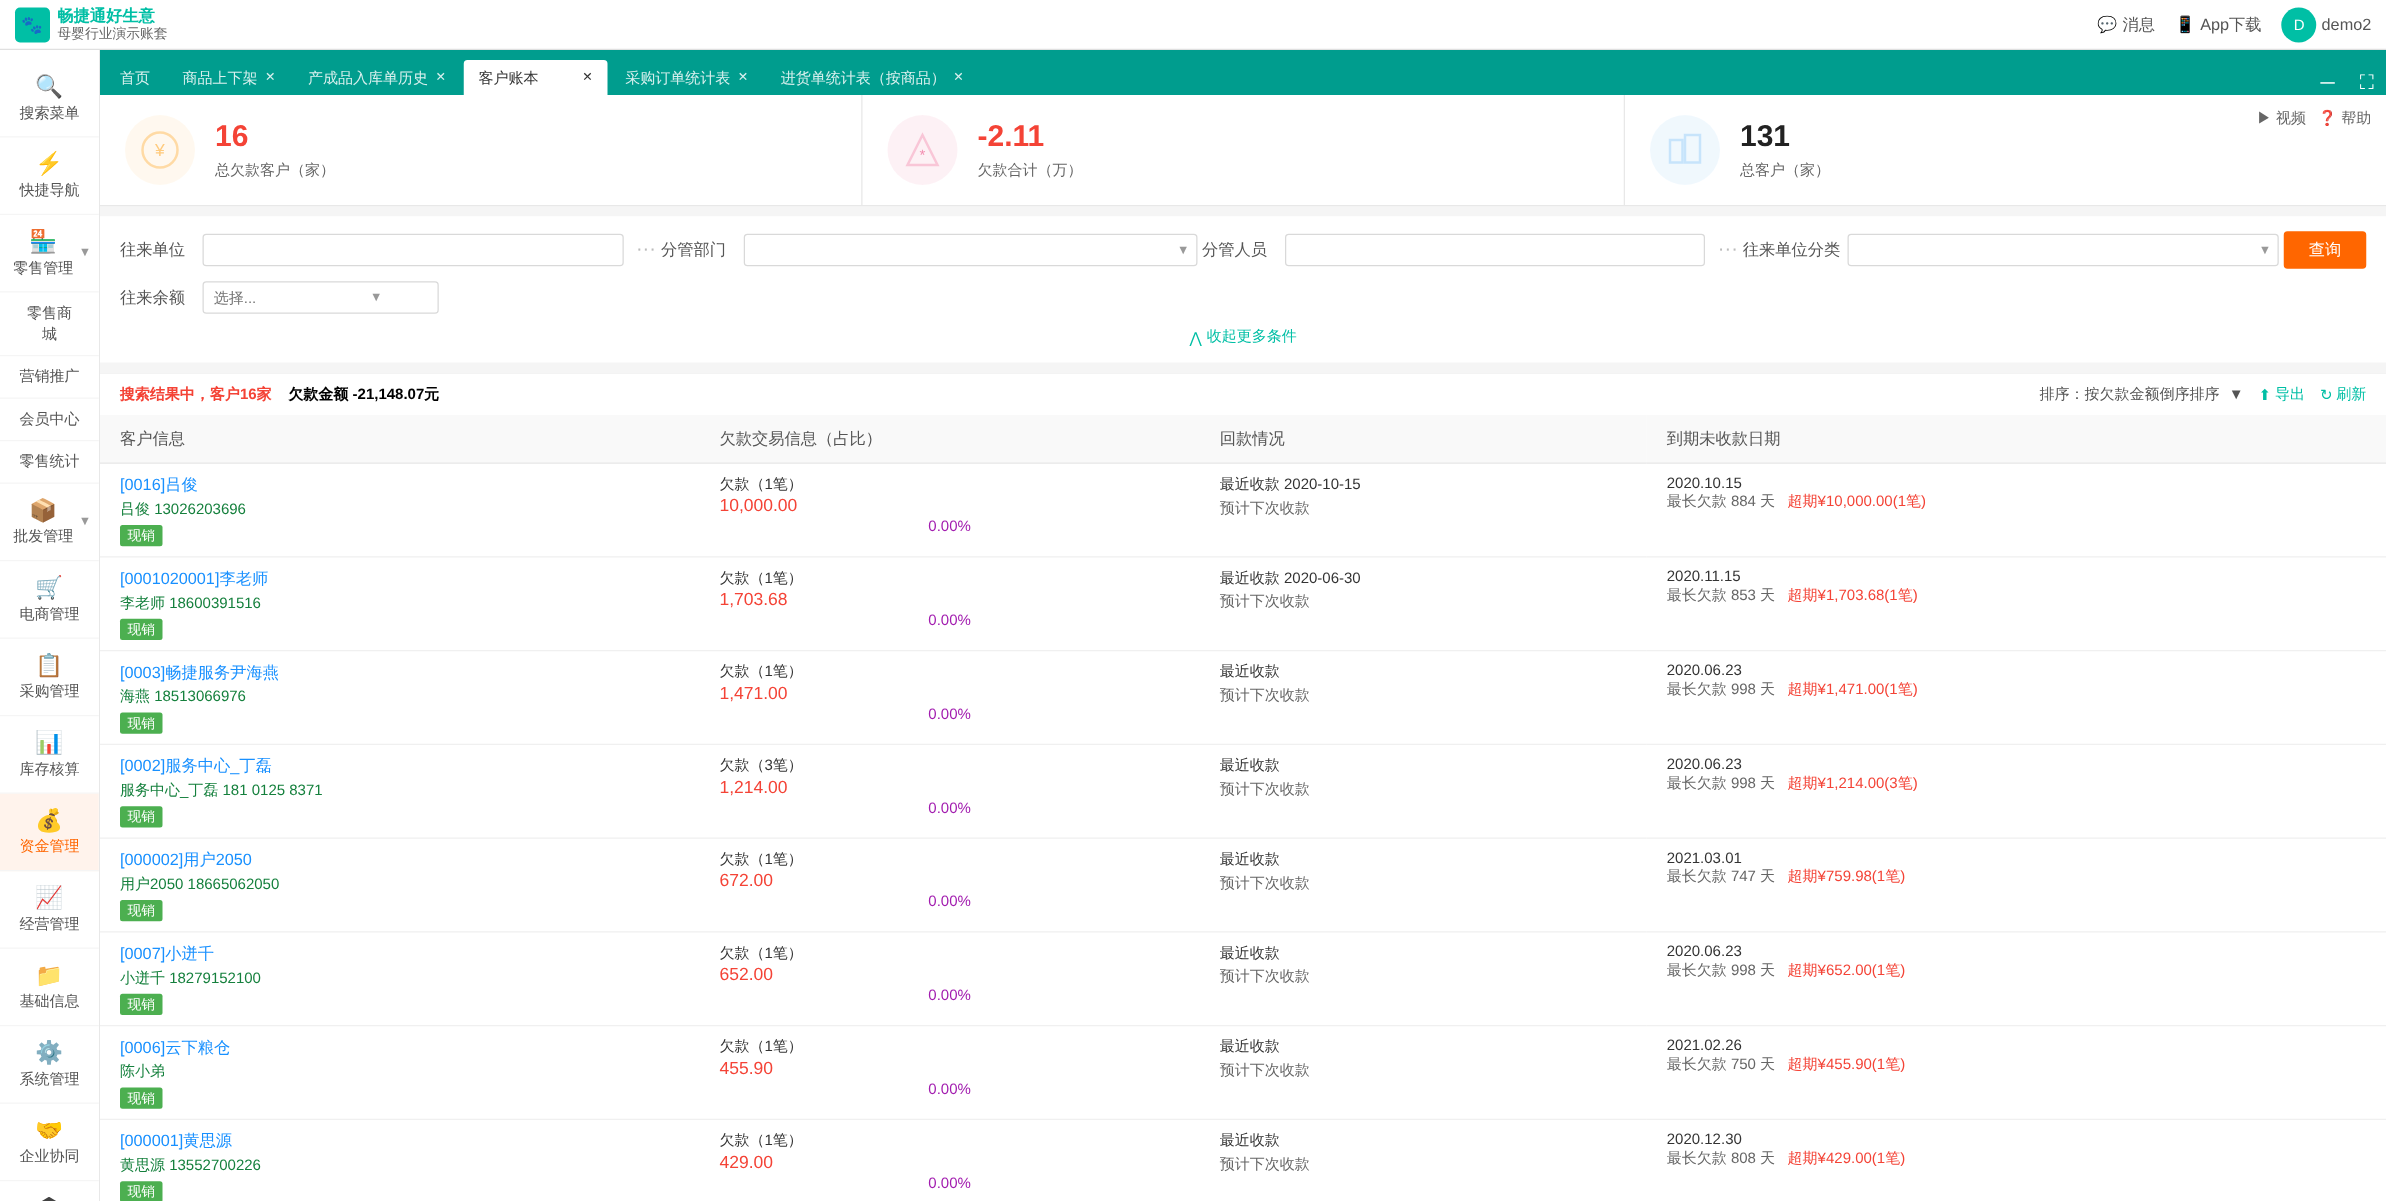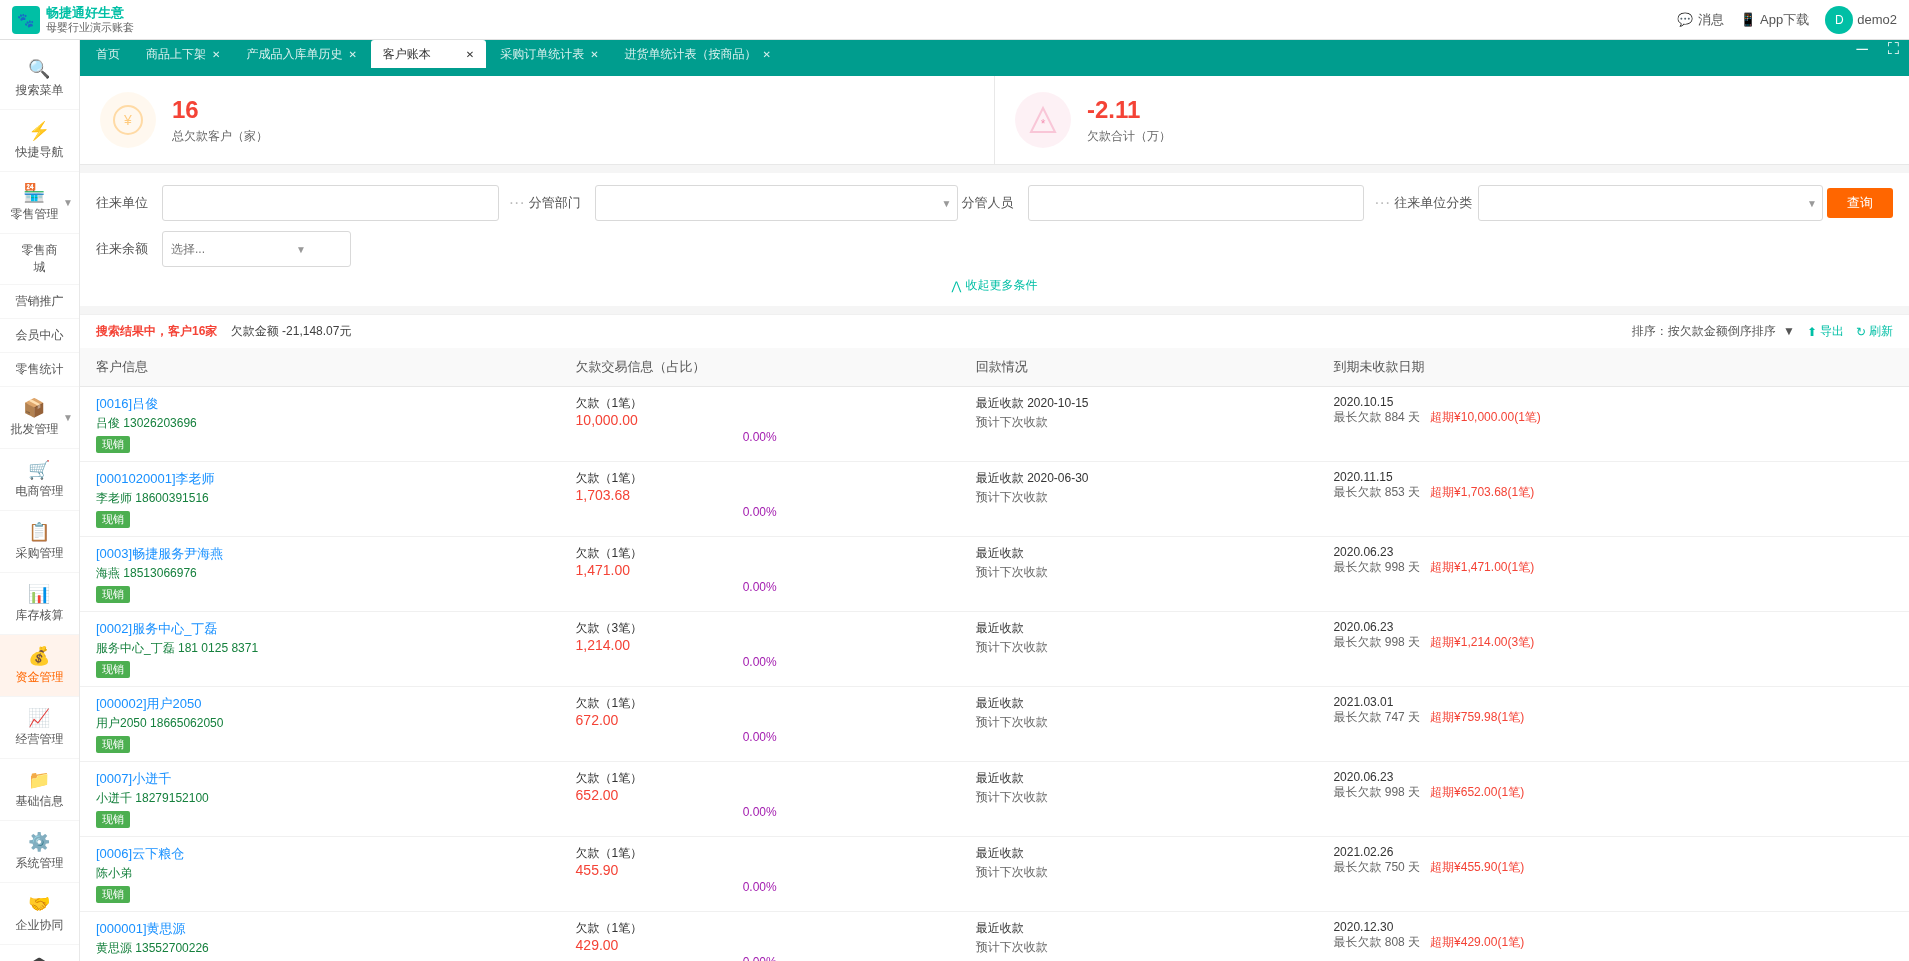--- a/index.html
+++ b/index.html
@@ -54,21 +54,21 @@
     .nav-arrow { color: #999; font-size: 10px; }
 
     
     .main { flex: 1; display: flex; flex-direction: column; overflow: hidden; }
 
     
     .tabs-bar {
       height: 36px;
       background: #009d8e;
       display: flex;
-      align-items: flex-start;
+      align-items: flex-end;
       padding: 0 4px;
       overflow-x: auto;
       flex-shrink: 0;
     }
     .tab-item {
       height: 28px;
       padding: 0 12px;
       border-radius: 3px 3px 0 0;
       display: flex;
       align-items: center;
@@ -122,21 +122,21 @@
     .filter-area {
       background: #fff;
       padding: 12px 16px;
       margin-bottom: 8px;
     }
     .filter-row { display: flex; align-items: center; gap: 4px; margin-bottom: 10px; flex-wrap: wrap; }
     .filter-field { display: flex; align-items: center; gap: 6px; flex: 1; min-width: 180px; }
     .filter-label { color: #555; font-size: 13px; white-space: nowrap; min-width: 60px; }
     .filter-input {
       flex: 1;
-      height: 36px;
+      height: 26px;
       border: 1px solid #d9d9d9;
       border-radius: 3px;
       padding: 0 8px;
       font-size: 12px;
       color: #333;
       background: #fff;
       outline: none;
     }
     .filter-input-dots { color: #bbb; font-size: 16px; margin-left: 4px; }
     .filter-select-wrapper { flex: 1; position: relative; display: flex; align-items: center; }
@@ -362,20 +362,42 @@
             <svg width="32" height="32" viewBox="0 0 32 32">
                 <polygon points="16,4 28,28 4,28" fill="none" stroke="#f48fb1" stroke-width="2"></polygon>
                 <text x="16" y="24" text-anchor="middle" font-size="12" fill="#e91e63">*</text>
               </svg>
           </div>
           <div>
             <div class="stat-value red">-2.11</div>
             <div class="stat-label">欠款合计（万）</div>
           </div>
         </div>
+        <div class="stat-card">
+          <div class="stat-icon blue">
+            <svg width="32" height="32" viewBox="0 0 32 32">
+                <rect x="4" y="8" width="10" height="18" fill="none" stroke="#90caf9" stroke-width="2"></rect>
+                <rect x="16" y="4" width="12" height="22" fill="none" stroke="#90caf9" stroke-width="2"></rect>
+              </svg>
+          </div>
+          <div>
+            <div class="stat-value dark">131</div>
+            <div class="stat-label">总客户（家）</div>
+          </div>
+          <div class="stat-card-top-right">
+            <span style="color:#666;cursor:pointer;">
+              <span>▶</span>
+              <span>视频</span>
+            </span>
+            <span style="color:#666;cursor:pointer;">
+              <span>❓</span>
+              <span>帮助</span>
+            </span>
+          </div>
+        </div>
       </div>
 
       <div class="filter-area">
         <div class="filter-row">
           <div class="filter-field">
             <span class="filter-label">往来单位</span>
             <input class="filter-input" type="text" style="flex: 1 1 0%;">
             <span class="filter-input-dots">···</span>
           </div>
           <div class="filter-field">
@@ -413,21 +435,21 @@
             <span>⋀</span>
             <span>收起更多条件</span>
           </span>
         </div>
       </div>
 
       <div class="results-bar">
         <div class="results-info">
           <span>搜索结果中，客户16家</span>
           &nbsp;&nbsp;
-          <span style="color:#404040;font-weight:normal;text-align:right;">欠款金额 -21,148.07元</span>
+          <span style="color:#000000;font-weight:bold;text-align:right;">欠款金额 -21,148.07元</span>
         </div>
         <div class="results-actions">
           <span class="sort-label">
             <span>排序：按欠款金额倒序排序</span>
             <span style="margin-left:4px;">▼</span>
           </span>
           <span class="export-btn">
             <span>⬆</span>
             <span>导出</span>
           </span>

